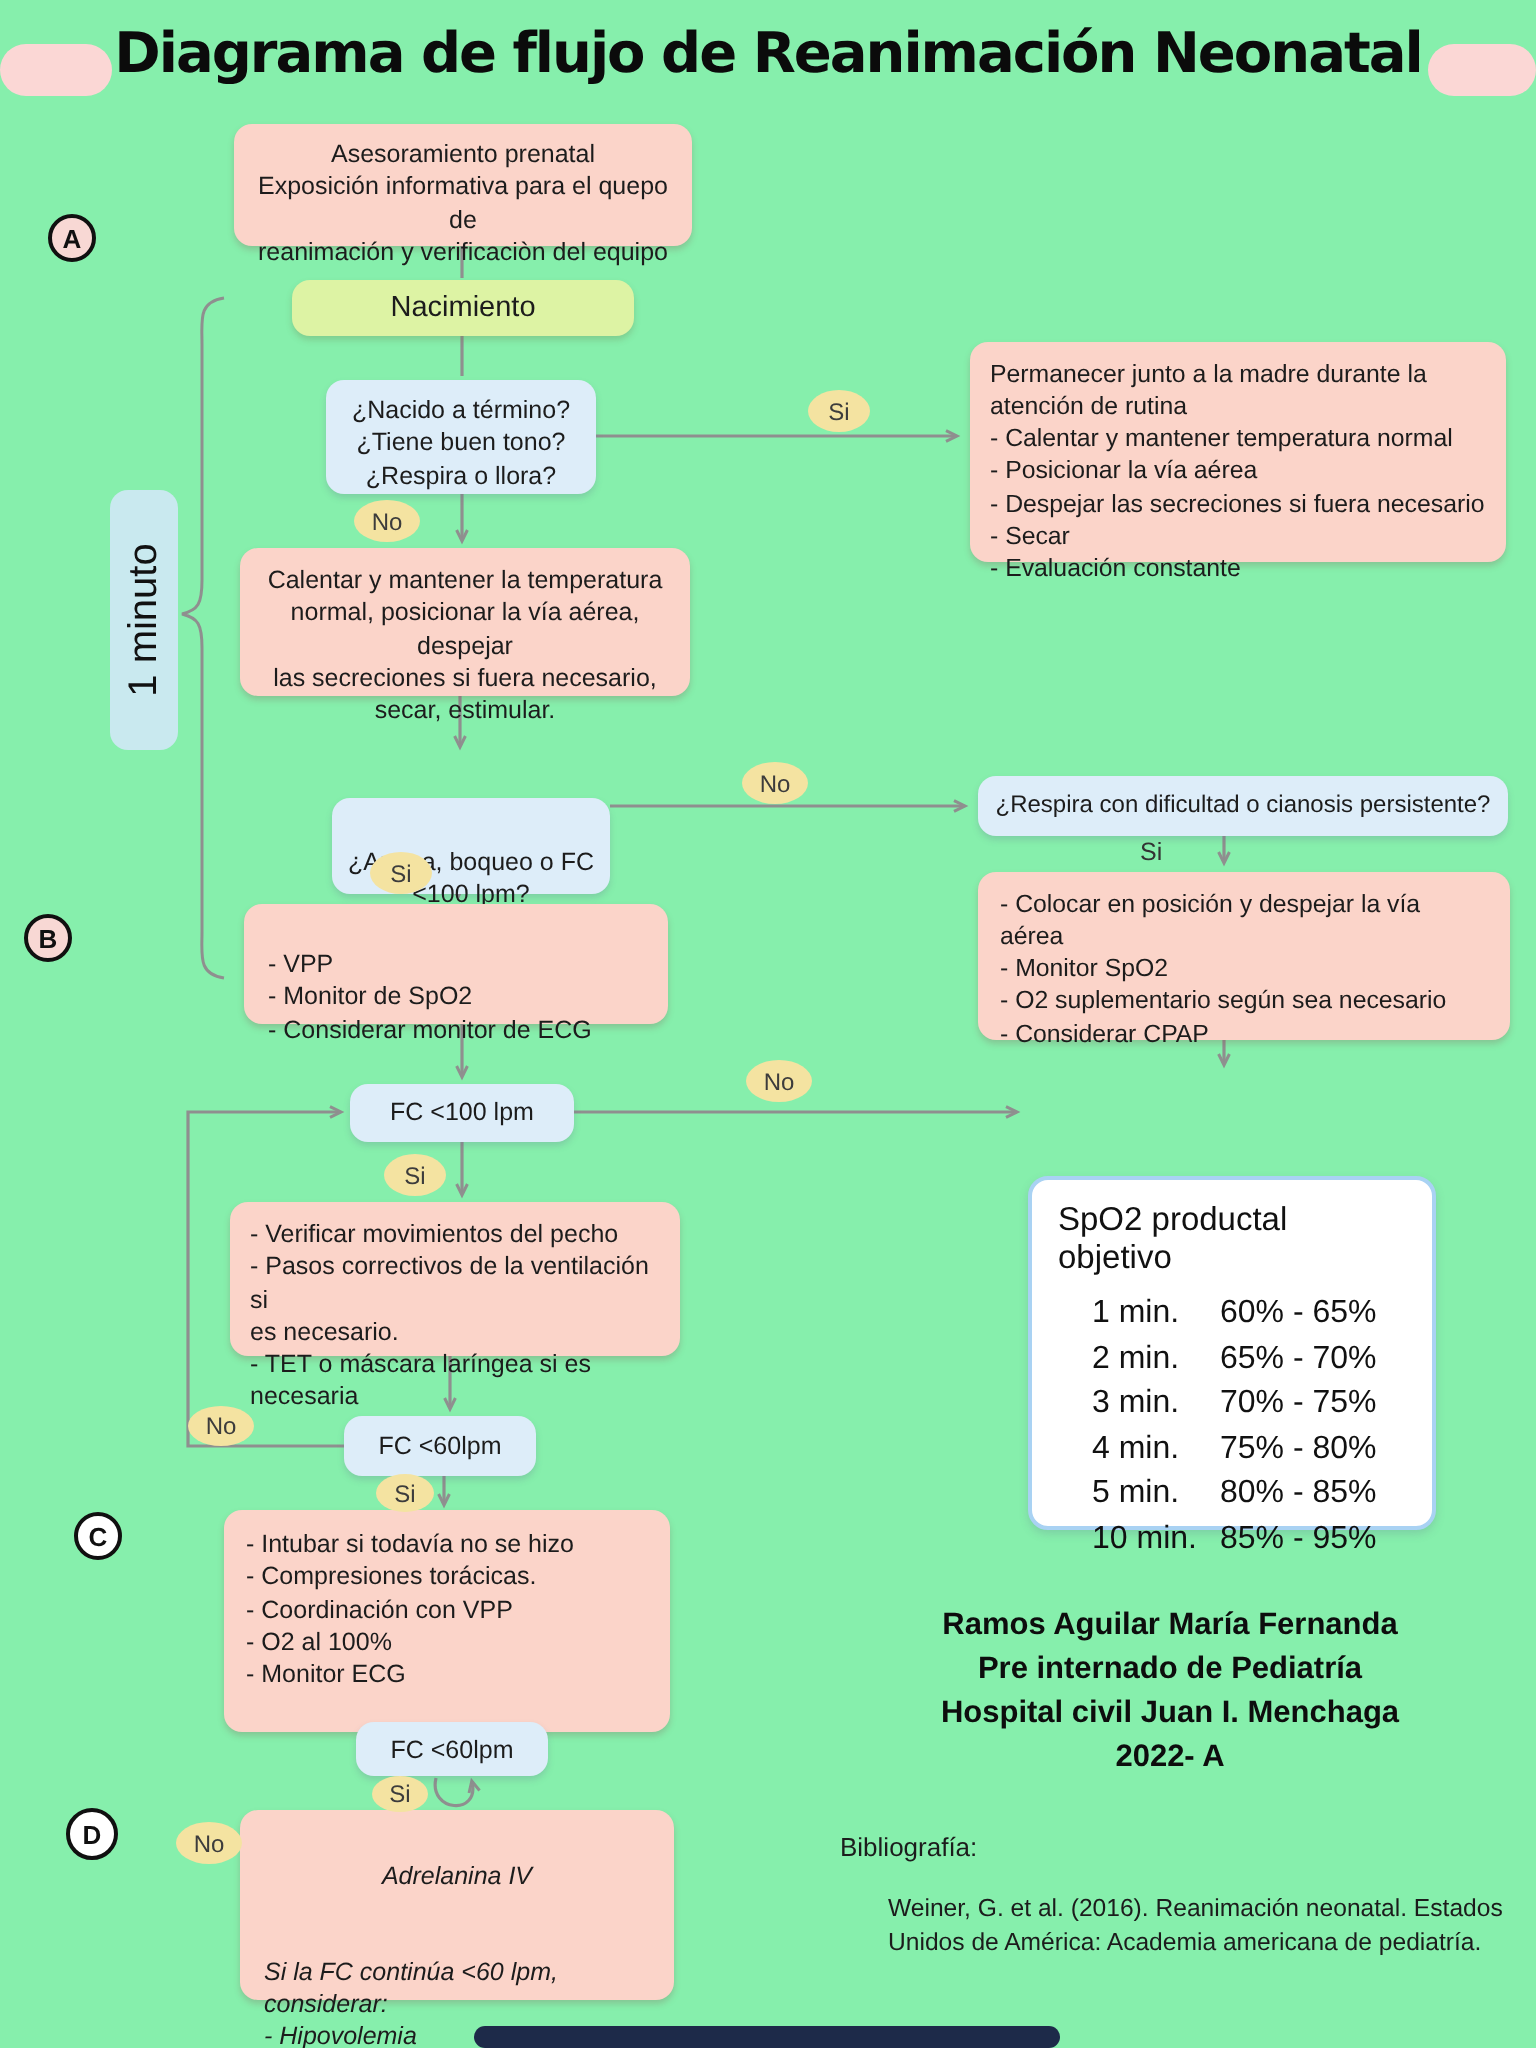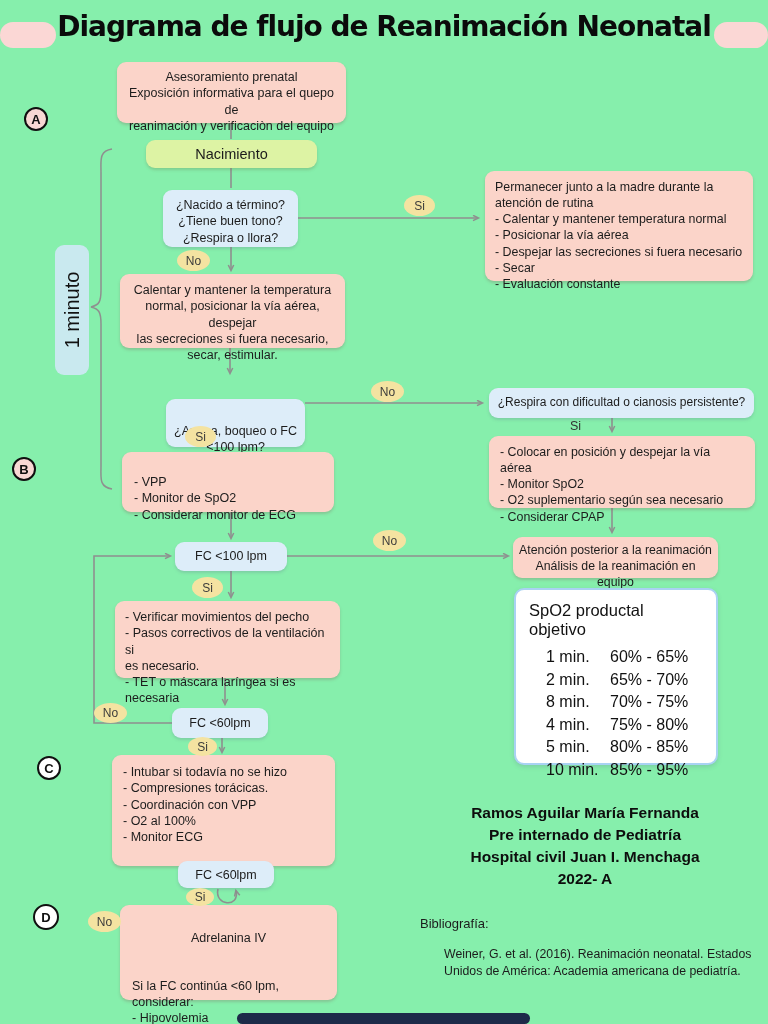--- a/index.html
+++ b/index.html
@@ -110,46 +110,44 @@
 
   <div class="box blue center" style="left:166px;top:399px;width:139px;height:45px;padding:24px 4px;">¿Apnea, boqueo o FC
 &lt;100 lpm?</div>
 
   <div class="box pink" style="left:122px;top:452px;width:212px;height:60px;padding:22px 12px;">- VPP
 - Monitor de SpO2
 - Considerar monitor de ECG</div>
 
   <div class="box blue center" style="left:489px;top:388px;width:265px;height:30px;padding:7px 2px;font-size:12px;">¿Respira con dificultad o cianosis persistente?</div>
 
-  <div class="box pink" style="left:489px;top:436px;width:266px;height:72px;padding:8px 11px;font-size:12.4px;">- Colocar en posición y despejar la vía aérea
+  <div class="box pink" style="left:489px;top:436px;width:266px;height:84px;padding:8px 11px;font-size:12.4px;">- Colocar en posición y despejar la vía aérea
 - Monitor SpO2
 - O2 suplementario según sea necesario
 - Considerar CPAP</div>
 
   <div class="box blue center" style="left:175px;top:542px;width:112px;height:29px;padding:6px 4px;">FC &lt;100 lpm</div>
 
-  <div class="box pink center" style="left:513px;top:537px;width:205px;height:41px;padding:6px 3px;font-size:12.3px;">Atención posterior a la reanimación
-Análisis de la reanimación en equipo</div>
 
   <div class="box pink" style="left:115px;top:601px;width:225px;height:77px;padding:8px 10px;">- Verificar movimientos del pecho
 - Pasos correctivos de la ventilación si
 es necesario.
 - TET o máscara laríngea si es necesaria</div>
 
   <div class="box blue center" style="left:172px;top:708px;width:96px;height:30px;padding:7px 4px;">FC &lt;60lpm</div>
 
   <div class="box pink" style="left:112px;top:755px;width:223px;height:111px;padding:9px 11px;">- Intubar si todavía no se hizo
 - Compresiones torácicas.
 - Coordinación con VPP
 - O2 al 100%
 - Monitor ECG</div>
 
   <div class="box blue center" style="left:178px;top:861px;width:96px;height:27px;padding:6px 4px;">FC &lt;60lpm</div>
 
-  <div class="box pink" style="left:120px;top:905px;width:217px;height:95px;padding:9px 12px;">
+  <div class="box pink" style="left:120px;top:905px;width:217px;height:95px;padding:9px 12px;font-style:italic;">
     <span class="adr-head">Adrelanina IV</span>
     <span class="adr-body">Si la FC continúa &lt;60 lpm, considerar:
 - Hipovolemia
 - Neumotórax</span>
   </div>
 
   <div class="oval" style="left:404px;top:195px;width:31px;height:21px;">Si</div>
   <div class="oval" style="left:177px;top:250px;width:33px;height:21px;">No</div>
   <div class="oval" style="left:371px;top:381px;width:33px;height:21px;">No</div>
   <div class="oval" style="left:185px;top:426px;width:31px;height:21px;">Si</div>
@@ -165,21 +163,21 @@
     <div class="spo2-title">SpO2 productal objetivo</div>
     <div class="spo2-row">
       <span class="t">1 min.</span>
       <span class="r">60% - 65%</span>
     </div>
     <div class="spo2-row">
       <span class="t">2 min.</span>
       <span class="r">65% - 70%</span>
     </div>
     <div class="spo2-row">
-      <span class="t">8 min.</span>
+      <span class="t">3 min.</span>
       <span class="r">70% - 75%</span>
     </div>
     <div class="spo2-row">
       <span class="t">4 min.</span>
       <span class="r">75% - 80%</span>
     </div>
     <div class="spo2-row">
       <span class="t">5 min.</span>
       <span class="r">80% - 85%</span>
     </div>

